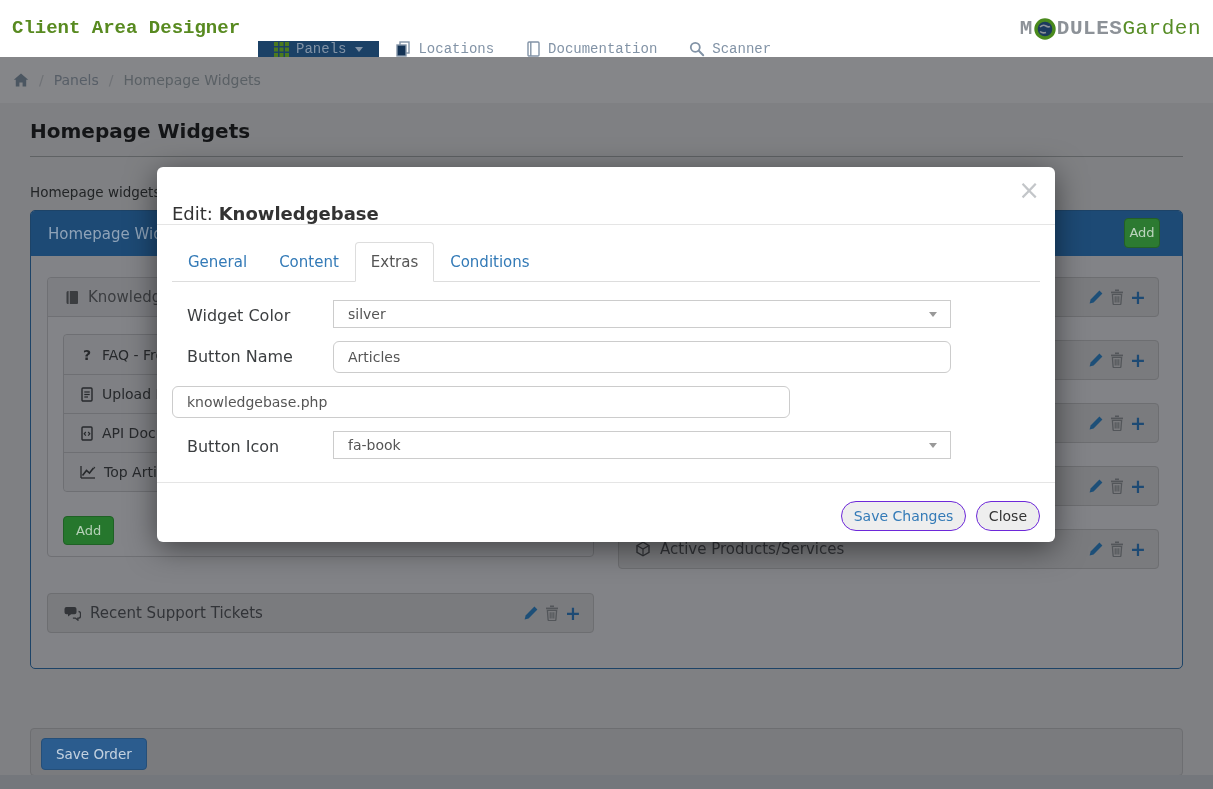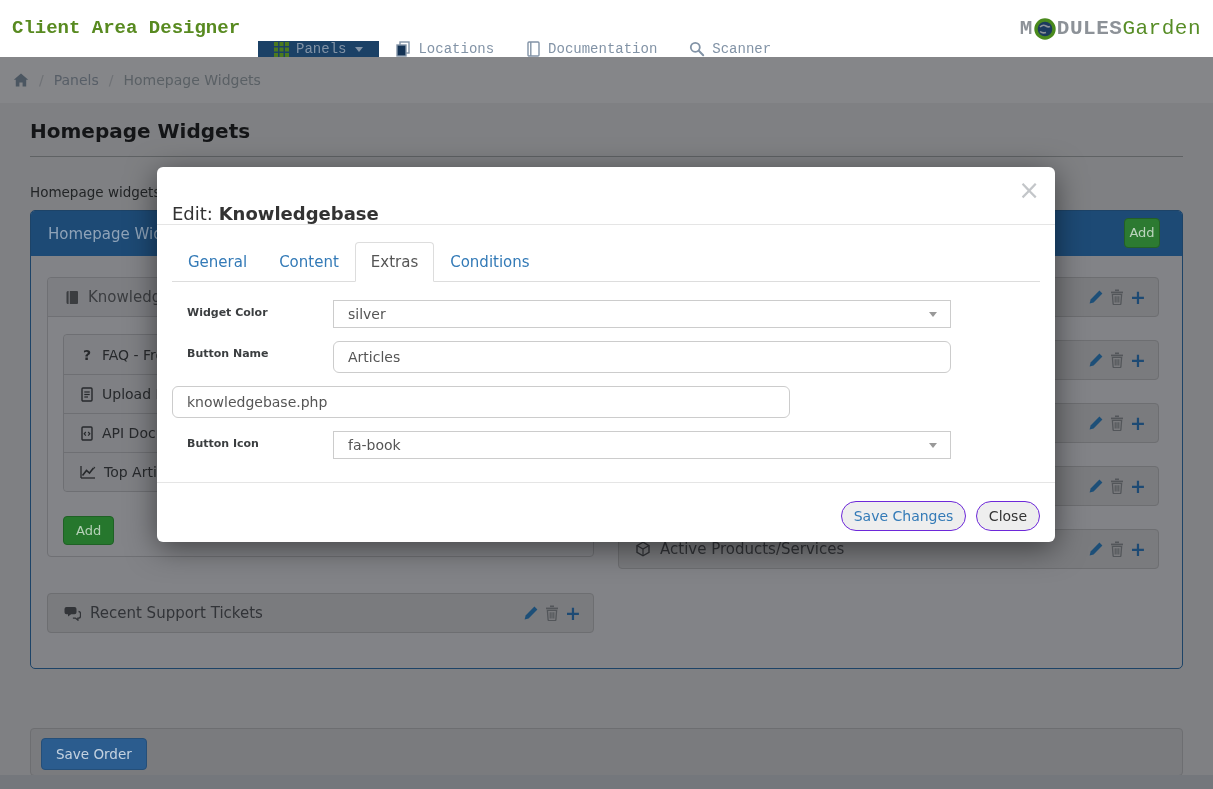--- a/index.html
+++ b/index.html
@@ -63,21 +63,21 @@
   .modal-head { height:58px; border-bottom:1px solid #e5e5e5; display:flex; align-items:flex-end; padding:0 15px; position:relative; }
   .modal-title { font-size:18px; color:#333; }
   .modal-title b { font-weight:bold; }
   .modal-x { position:absolute; right:15px; top:10px; font-size:26px; color:#c3c6c9; cursor:pointer; line-height:1; }
   .modal-body { padding:17px 15px 23px 15px; }
   .tabs { list-style:none; display:flex; border-bottom:1px solid #ddd; }
   .tabs li a { display:block; padding:11px 16px 10px; color:#337ab7; font-size:15px; text-decoration:none; cursor:pointer; }
   .tabs li.active a { color:#555; background:#fff; border:1px solid #ddd; border-bottom:1px solid #fff; border-radius:4px 4px 0 0; margin-bottom:-1px; padding:10px 15px; }
   .mform { margin-top:18px; }
   .frow { display:flex; margin-bottom:13px; }
-  .flabel { width:161px; padding:6px 0 0 15px; font-weight:bold; font-size:11px; color:#3b3e40; }
+  .flabel { width:161px; padding:6px 0 0 15px; font-weight:normal; font-size:16px; color:#3b3e40; }
   .fctrl { width:618px; }
   .tinput { width:618px; height:32px; border:1px solid #ccc; border-radius:6px; padding:0 14px; font-size:14px; color:#555; font-family:inherit; background:#fff; }
   .fselect { width:618px; height:28px; border:1px solid #ccc; border-radius:0; padding:0 14px; font-size:14px; color:#555; display:flex; align-items:center; position:relative; cursor:pointer; background:#fff; }
   .fselect::after { content:""; position:absolute; right:13px; top:11px; width:0; height:0; border-left:4.5px solid transparent; border-right:4.5px solid transparent; border-top:5.5px solid #999; }
   .modal-foot { border-top:1px solid #e5e5e5; padding:18px 15px 11px; text-align:right; }
   .btn { display:inline-block; padding:6px 12px; font-size:14px; border:1px solid #6d28d9; border-radius:15px; background:#eeeeee; cursor:pointer; font-family:inherit; }
   .btn-savechanges { color:#337ab7; margin-right:5px; }
   .btn-close { color:#333; }
 
   svg { display:block; }

